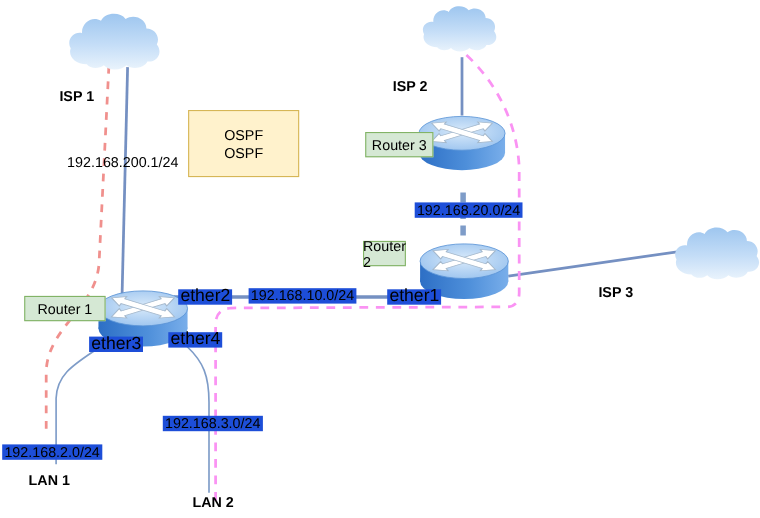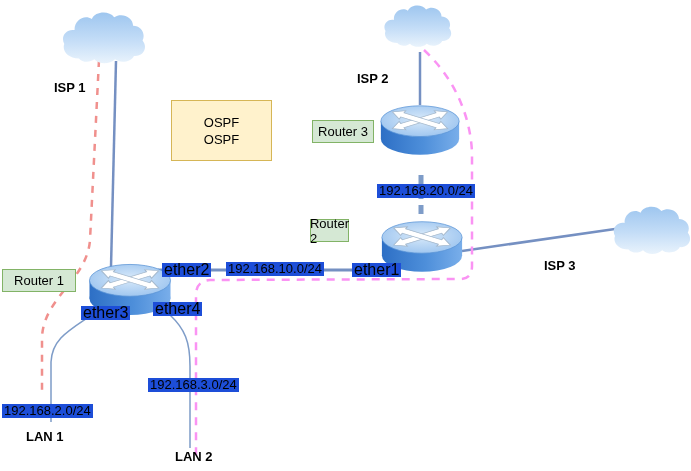--- a/index.html
+++ b/index.html
@@ -9,21 +9,21 @@
   }
   svg.wires{position:absolute;left:0;top:0;z-index:1;}
   .node{position:absolute;z-index:2;}
   .lbl{position:absolute;z-index:3;font-size:13px;line-height:14px;white-space:nowrap;}
   .bold{font-weight:bold;}
   .onwire{background:#1d4ed8;padding:0 2px;}
   .small{font-size:16px;}
   .greenbox{
     position:absolute;z-index:3;box-sizing:border-box;height:23px;
     background:#D5E8D4;border:1px solid #82B366;
-    display:flex;align-items:center;justify-content:center;font-size:13px;
+    display:flex;align-items:center;justify-content:center;font-size:13px;margin-left:20px;
   }
   .yellowbox{
     position:absolute;z-index:3;box-sizing:border-box;width:101px;height:61px;
     background:#FFF2CC;border:1px solid #D6B656;
     display:flex;flex-direction:column;align-items:center;justify-content:center;
     font-size:13px;line-height:17px;
   }
   .arrow{fill:#ffffff;stroke:#A4B8CC;stroke-width:1.2;}
 </style>
 </head>
@@ -122,20 +122,21 @@
   </div>
   <div class="greenbox" style="left:312px;top:120px;width:62px">
     <span>Router 3</span>
   </div>
   <div class="yellowbox" style="left:171px;top:100px">
     <span>OSPF</span>
     <span>OSPF</span>
   </div>
 
   <div class="lbl bold" style="left:54px;top:81px">ISP 1</div>
+  <div class="lbl" style="left:61px;top:141px">192.168.200.1/24</div>
 
   <div class="lbl bold" style="left:357px;top:72px">ISP 2</div>
 
   <div class="lbl onwire" style="left:377px;top:184px">192.168.20.0/24</div>
 
   <div class="lbl bold" style="left:544px;top:259px">ISP 3</div>
 
   <div class="lbl small onwire" style="left:162px;top:263px">ether2</div>
   <div class="lbl onwire" style="left:226px;top:262px">192.168.10.0/24</div>
   <div class="lbl small onwire" style="left:352px;top:263px">ether1</div>

